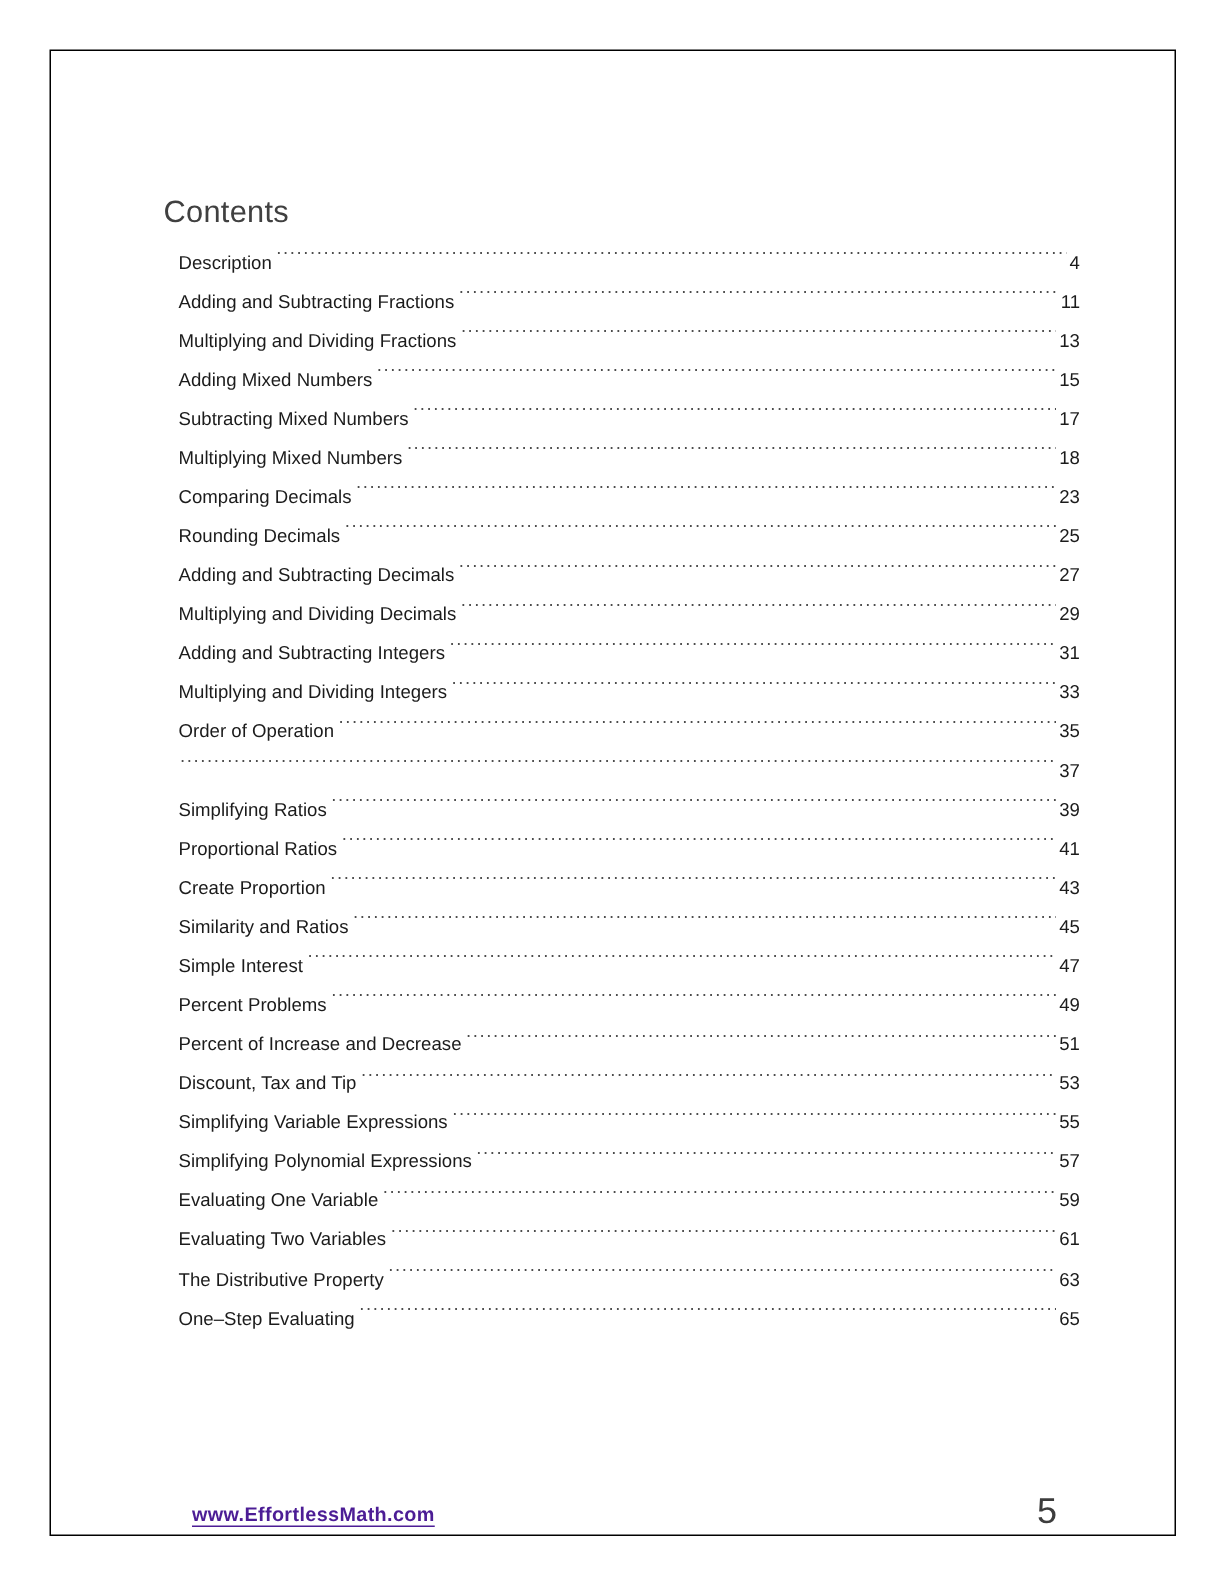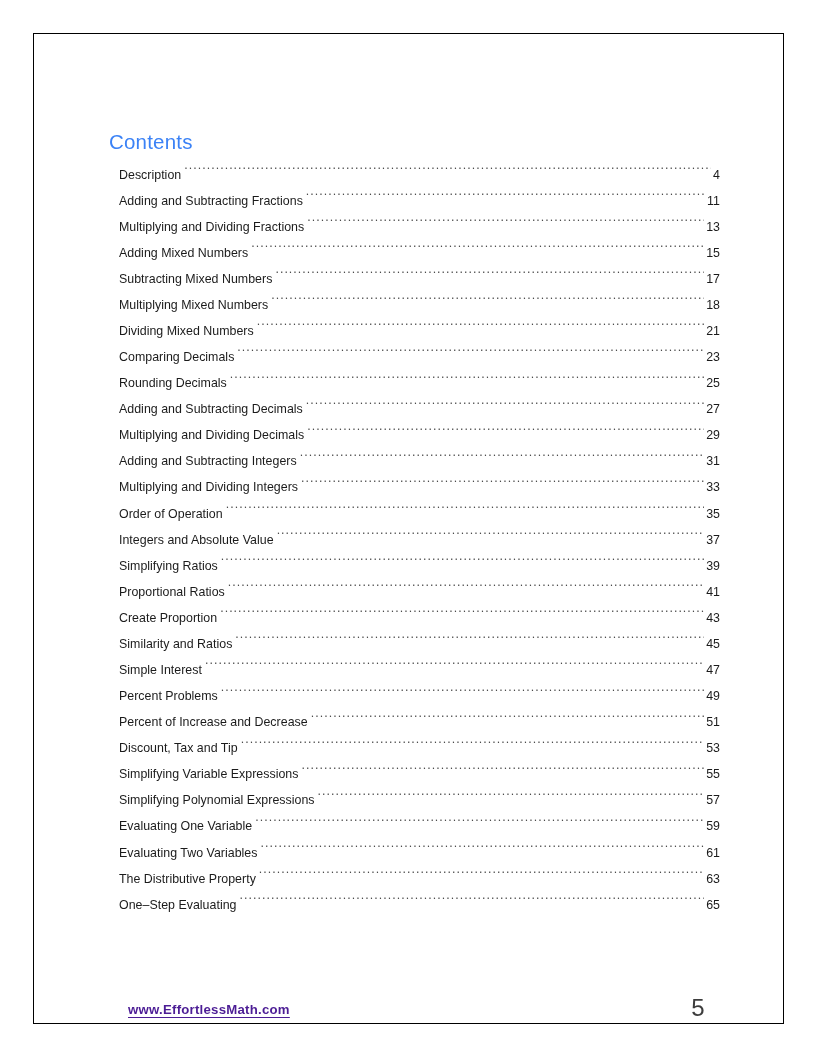--- a/index.html
+++ b/index.html
@@ -38,21 +38,21 @@
     position: absolute;
     left: 66px;
     top: 98px;
     width: 620px;
   }
 
   .toc-heading {
     font-family: "Liberation Sans", sans-serif;
     font-size: 20.5px;
     font-weight: 400;
-    color: #3b82f6;
+    color: #404040;
     letter-spacing: 0.2px;
     margin: 0 0 9px 9px;
     line-height: 1;
   }
 
   .toc-list {
     margin: 0;
     padding: 0;
     list-style: none;
   }
@@ -175,25 +175,20 @@
             <span class="toc-title">Subtracting Mixed Numbers</span>
             <span class="toc-dots"></span>
             <span class="toc-page">17</span>
           </li>
           <li class="toc-entry">
             <span class="toc-title">Multiplying Mixed Numbers</span>
             <span class="toc-dots"></span>
             <span class="toc-page">18</span>
           </li>
           <li class="toc-entry">
-            <span class="toc-title">Dividing Mixed Numbers</span>
-            <span class="toc-dots"></span>
-            <span class="toc-page">21</span>
-          </li>
-          <li class="toc-entry">
             <span class="toc-title">Comparing Decimals</span>
             <span class="toc-dots"></span>
             <span class="toc-page">23</span>
           </li>
           <li class="toc-entry">
             <span class="toc-title">Rounding Decimals</span>
             <span class="toc-dots"></span>
             <span class="toc-page">25</span>
           </li>
           <li class="toc-entry">
@@ -215,21 +210,20 @@
             <span class="toc-title">Multiplying and Dividing Integers</span>
             <span class="toc-dots"></span>
             <span class="toc-page">33</span>
           </li>
           <li class="toc-entry">
             <span class="toc-title">Order of Operation</span>
             <span class="toc-dots"></span>
             <span class="toc-page">35</span>
           </li>
           <li class="toc-entry">
-            <span class="toc-title">Integers and Absolute Value</span>
             <span class="toc-dots"></span>
             <span class="toc-page">37</span>
           </li>
           <li class="toc-entry">
             <span class="toc-title">Simplifying Ratios</span>
             <span class="toc-dots"></span>
             <span class="toc-page">39</span>
           </li>
           <li class="toc-entry">
             <span class="toc-title">Proportional Ratios</span>

